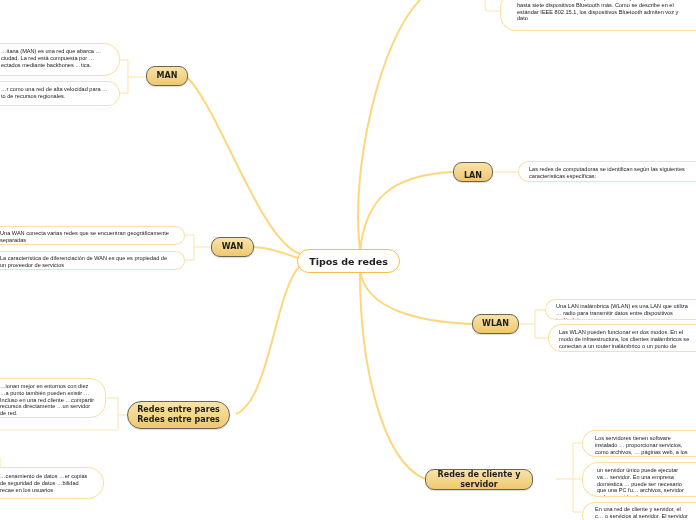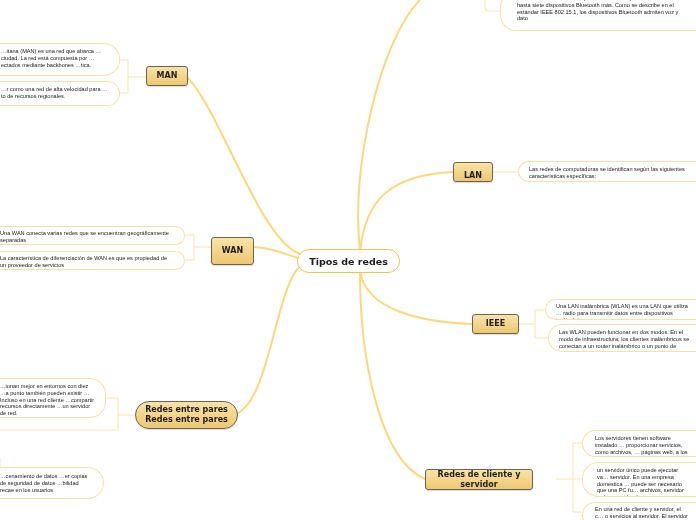--- a/index.html
+++ b/index.html
@@ -6,21 +6,21 @@
   body {
     width:696px; height:520px; overflow:hidden; position:relative;
     background:#ffffff;
     font-family:"DejaVu Sans", sans-serif;
   }
   svg.links { position:absolute; left:0; top:0; width:696px; height:520px; pointer-events:none; }
   .topic {
     position:absolute; box-sizing:border-box;
     border:1.5px solid #6b6452;
     background:linear-gradient(#f9e3a8, #eec870);
-    border-radius:3px;
+    border-radius:9px;
     display:flex; align-items:center; justify-content:center; text-align:center;
     font-weight:bold; font-size:8px; color:#1e1e1e; line-height:1.2;
     box-shadow:0 1px 1px rgba(0,0,0,0.15);
     cursor:pointer;
   }
   .central {
     position:absolute; box-sizing:border-box;
     border:1.5px solid #f5c14a; background:#ffffff;
     border-radius:14px;
     display:flex; align-items:center; justify-content:center;
@@ -96,31 +96,31 @@
 <div class="topic" style="left:146px; top:66px; width:42px; height:20px;">
   <span>MAN</span>
 </div>
 <div class="note left" style="left:-1px; top:43px; width:121px; height:33px; padding-left:2px; padding-top:4px;">
   <span>…itana (MAN) es una red que abarca … ciudad. La red está compuesta por …ectados mediante backbones …tica.</span>
 </div>
 <div class="note left" style="left:-1px; top:81px; width:121px; height:25px; padding-left:2px; padding-top:4px;">
   <span>…r como una red de alta velocidad para …to de recursos regionales.</span>
 </div>
 
-<div class="topic" style="left:211px; top:237px; width:43px; height:28px;">
+<div class="topic" style="left:211px; top:237px; width:43px; height:20px;">
   <span>WAN</span>
 </div>
 <div class="note left" style="left:-1px; top:226px; width:186px; height:19px; padding-left:1px; padding-top:3px;">
   <span>Una WAN conecta varias redes que se encuentran geográficamente separadas</span>
 </div>
 <div class="note left" style="left:-1px; top:251px; width:186px; height:19px; padding-left:1px; padding-top:3px;">
   <span>La característica de diferenciación de WAN es que es propiedad de un proveedor de servicios</span>
 </div>
 
-<div class="topic" style="left:135px; top:401px; width:103px; height:28px; border-radius:15px;">
+<div class="topic" style="left:127px; top:401px; width:103px; height:28px; border-radius:15px;">
   <div>
     <div>Redes entre pares</div>
     <div>Redes entre pares</div>
   </div>
 </div>
 <div class="note left" style="left:-1px; top:378px; width:107px; height:40px; padding-left:1px; padding-top:4px;">
   <span>…ionan mejor en entornos con diez …a punto también pueden existir … Incluso en una red cliente …compartir recursos directamente …un servidor de red.</span>
 </div>
 <div class="note left" style="left:-1px; top:467px; width:105px; height:32px; padding-left:1px; padding-top:5px;">
   <span>…cenamiento de datos …er copias de seguridad de datos …bilidad recae en los usuarios</span>
@@ -131,21 +131,21 @@
 </div>
 
 <div class="topic" style="left:453px; top:162px; width:40px; height:20px;align-items:flex-end;">
   <span>LAN</span>
 </div>
 <div class="note right" style="left:518px; top:161px; width:182px; height:21px; padding-left:10px; padding-top:4px;">
   <span>Las redes de computadoras se identifican según las siguientes características específicas:</span>
 </div>
 
 <div class="topic" style="left:472px; top:314px; width:47px; height:20px;">
-  <span>IEEE</span>
+  <span>WLAN</span>
 </div>
 <div class="note right" style="left:545px; top:299px; width:155px; height:21px; padding-left:10px; padding-top:3px;">
   <span>Una LAN inalámbrica (WLAN) es una LAN que utiliza … radio para transmitir datos entre dispositivos inalámbricos</span>
 </div>
 <div class="note right" style="left:548px; top:324px; width:152px; height:28px; padding-left:10px; padding-top:4px;">
   <span>Las WLAN pueden funcionar en dos modos. En el modo de infraestructura, los clientes inalámbricos se conectan a un router inalámbrico o un punto de acceso</span>
 </div>
 
 <div class="topic" style="left:425px; top:469px; width:108px; height:21px;">
   <span>Redes de cliente y servidor</span>

